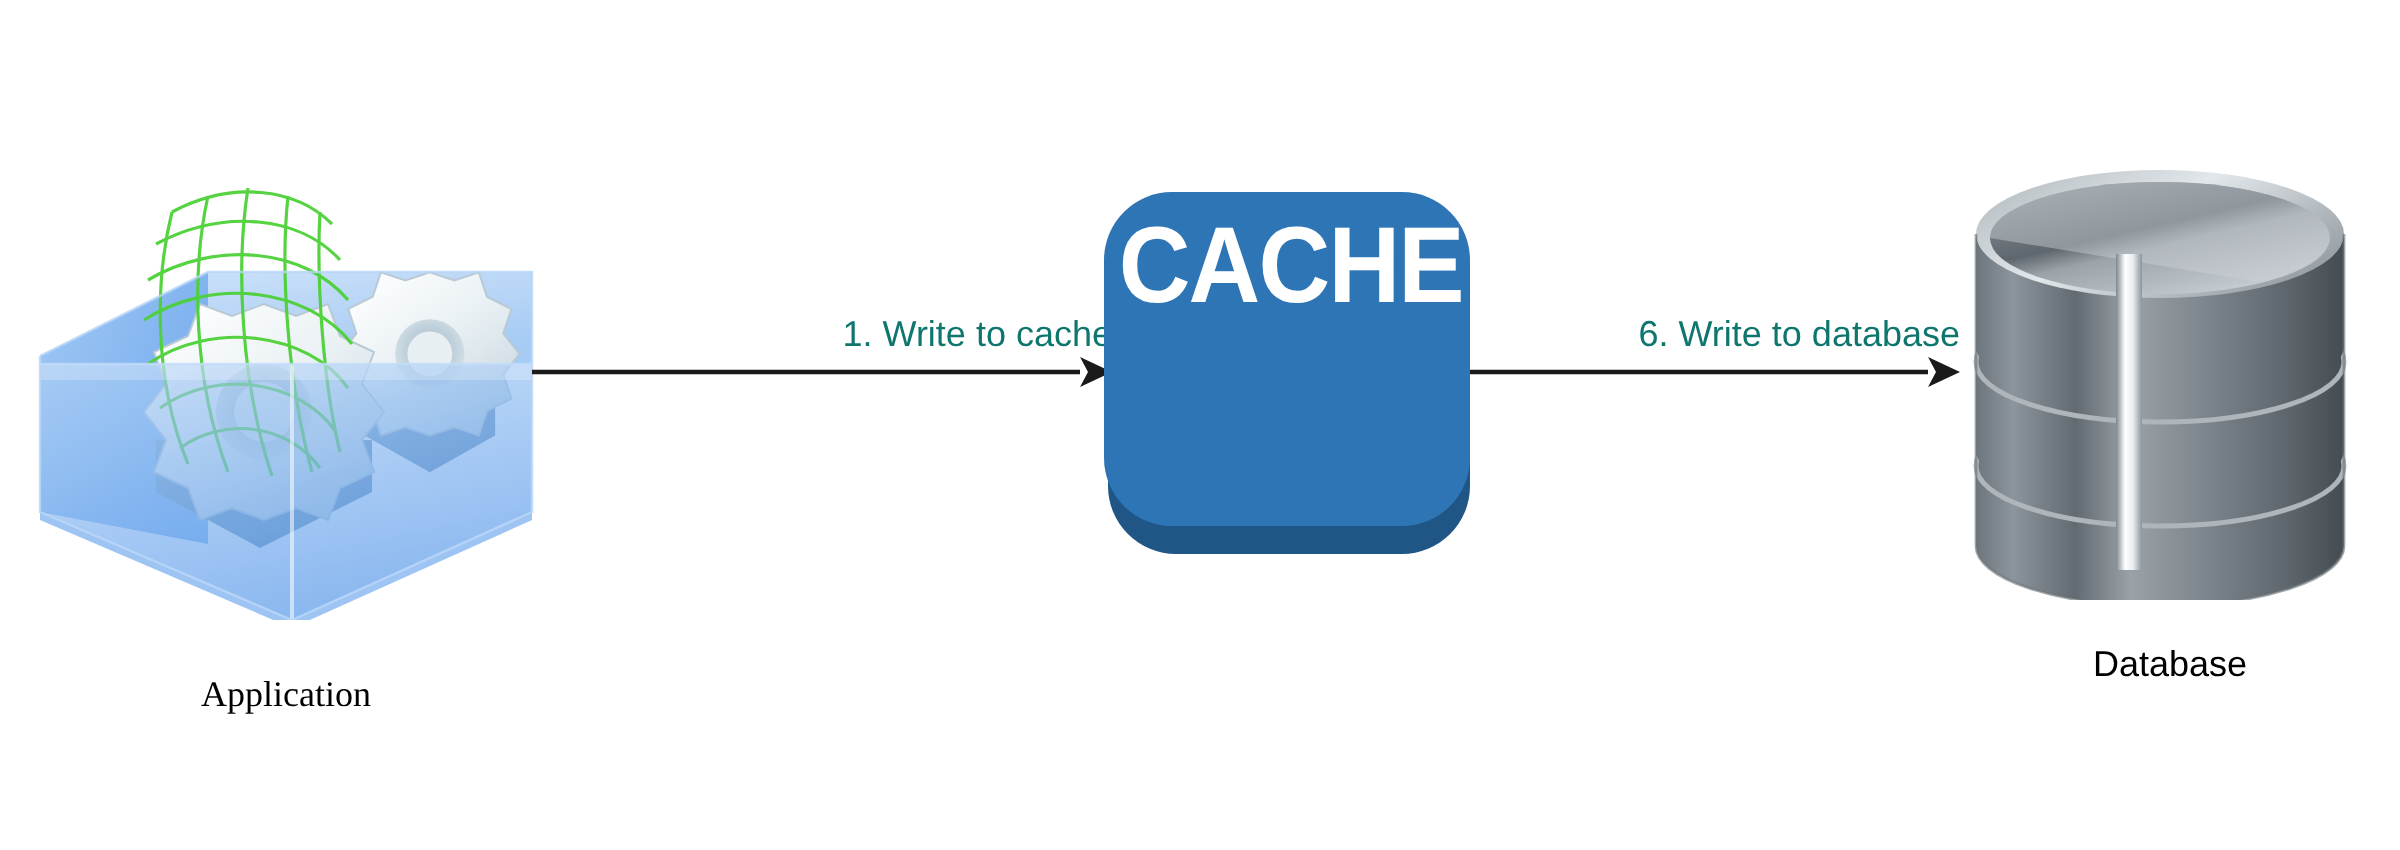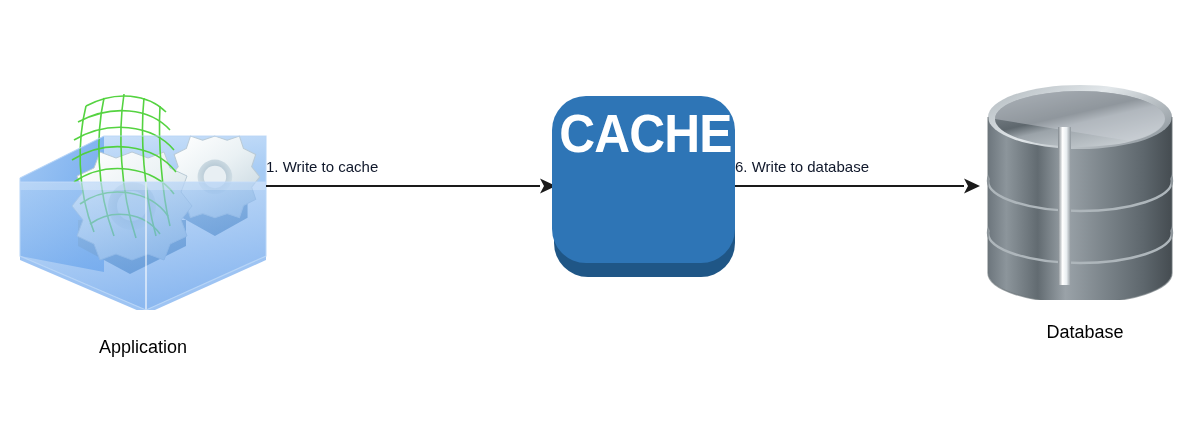--- a/index.html
+++ b/index.html
@@ -41,20 +41,21 @@
     text-align: center;
     font-size: 18px;
     line-height: 18px;
     color: #000;
     white-space: nowrap;
   }
   .app-label {
     left: 0;
     top: 278px;
     width: 270px;
+    font-family: Liberation Serif, serif;
   }
 
   
   .cache-box {
     position: absolute;
     left: 552px;
     top: 96px;
     width: 185px;
     height: 181px;
   }
@@ -115,25 +116,25 @@
   
   .arrow {
     position: absolute;
     height: 28px;
   }
   .arrow-1 { left: 266px; top: 172px; width: 290px; }
   .arrow-2 { left: 735px; top: 172px; width: 245px; }
 
   .arrow-label {
     position: absolute;
-    font-size: 15px;
+    font-size: 18px;
     line-height: 18px;
-    color: #0f172a;
+    color: #0f766e;
     white-space: nowrap;
-    text-align: left;
+    text-align: right;
   }
   .arrow-label-1 { left: 266px; top: 158px; width: 290px; }
   .arrow-label-2 { left: 735px; top: 158px; width: 245px; }
 </style>
 </head>
 <body>
 
 <div class="stage">
 
   <div class="app-node">

